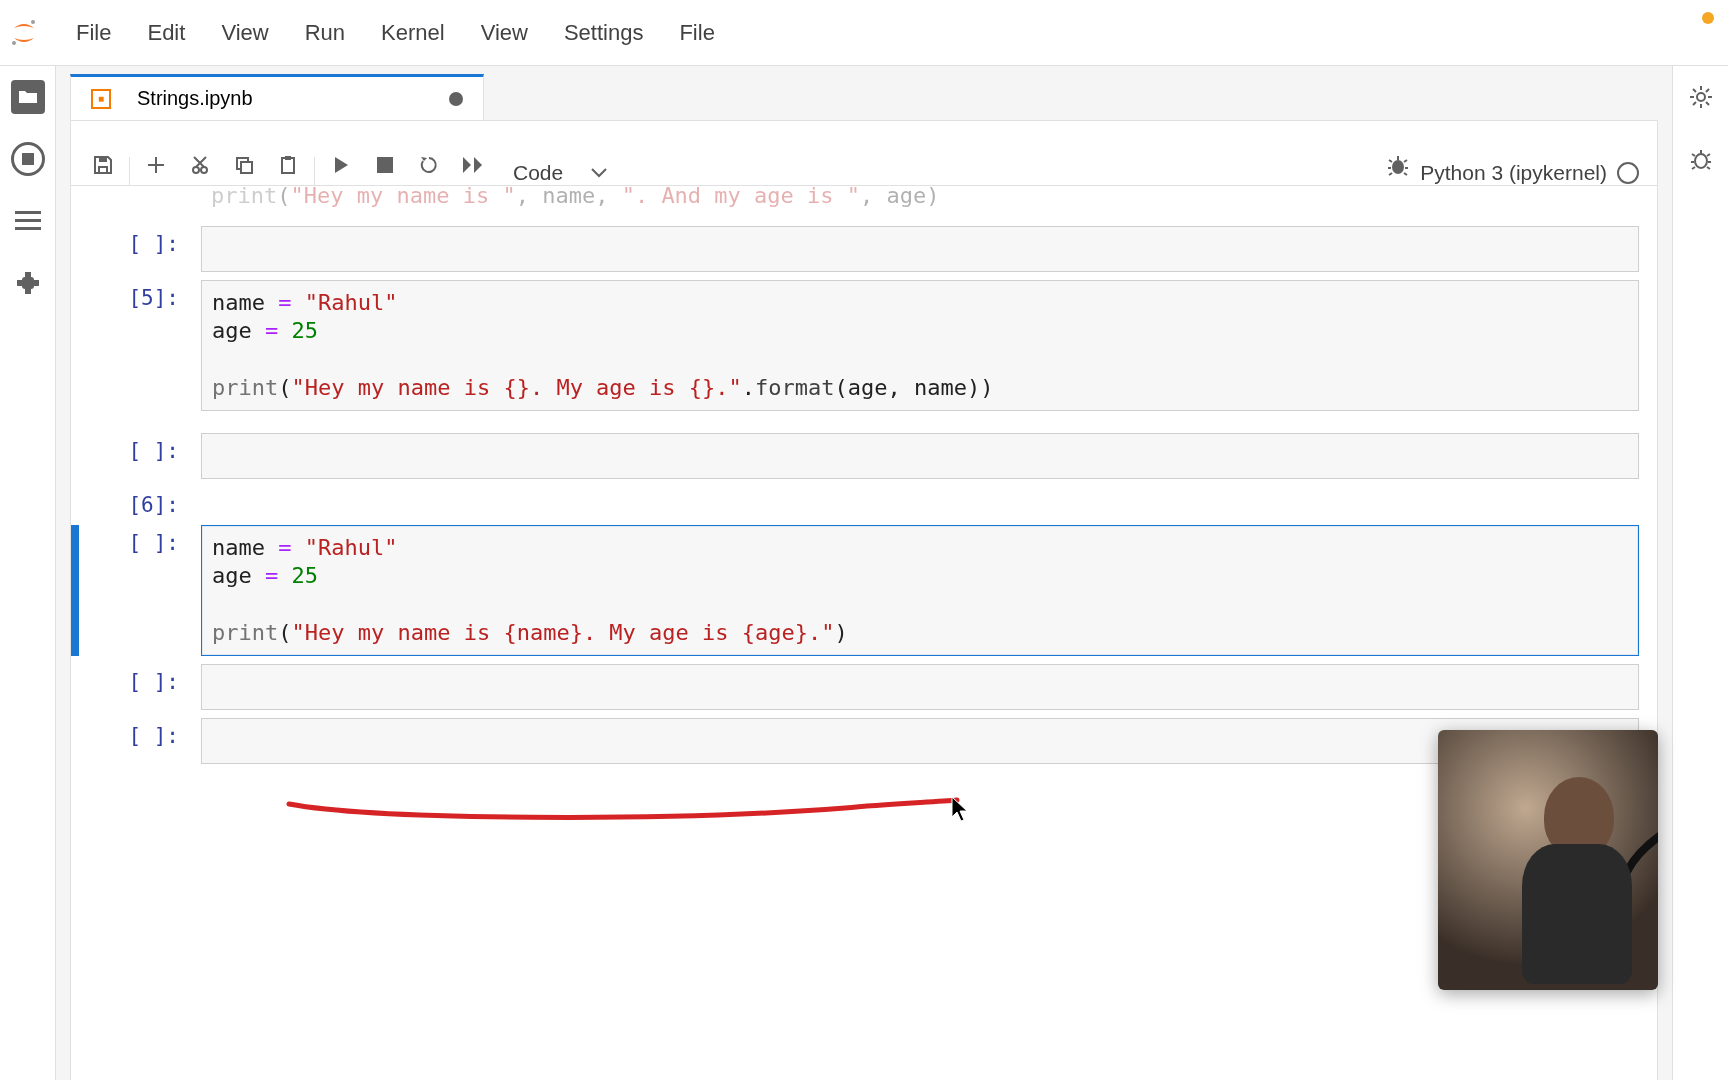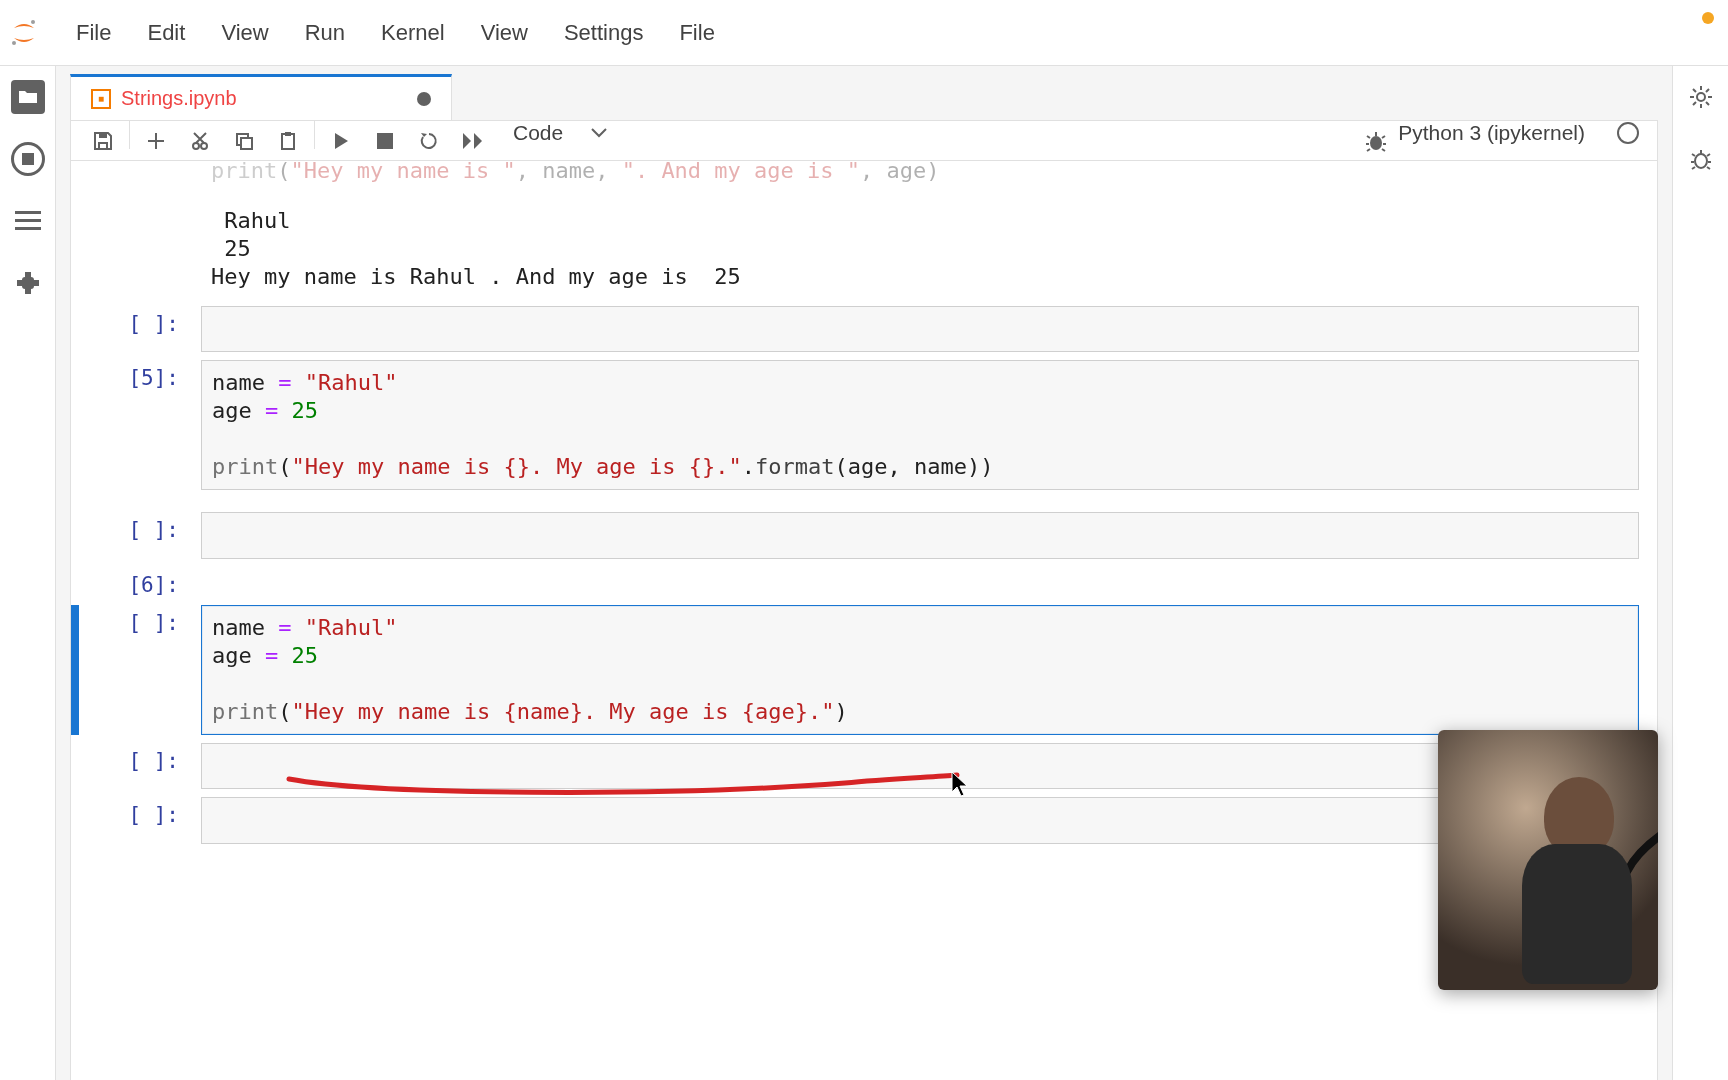--- a/index.html
+++ b/index.html
@@ -22,32 +22,32 @@
   .act-icon.circle::after { content: ""; position: absolute; width: 12px; height: 12px; background: #616161; top: 50%; left: 50%; transform: translate(-50%, -50%); }
   
   
   .rightbar { width: 56px; background: #fff; border-left: 1px solid #e0e0e0; display: flex; flex-direction: column; align-items: center; padding-top: 14px; gap: 28px; }
   
   
   .center { flex: 1; display: flex; flex-direction: column; background: #f5f5f5; padding: 0 14px 0 14px; min-width: 0; }
   
   
   .tab-strip { height: 54px; display: flex; align-items: flex-end; padding-top: 8px; }
-  .tab { background: #fff; border: 1px solid #e0e0e0; border-bottom: none; border-top: 3px solid #1976d2; padding: 10px 20px; display: flex; align-items: center; gap: 10px; font-size: 20px; color: #ef4444; height: 46px; }
+  .tab { background: #fff; border: 1px solid #e0e0e0; border-bottom: none; border-top: 3px solid #1976d2; padding: 10px 20px; display: flex; align-items: center; gap: 26px; font-size: 20px; color: #000000; height: 46px; }
   .tab .nb-icon { width: 20px; height: 20px; border: 2px solid #f57c00; display: flex; align-items: center; justify-content: center; }
   .tab .nb-icon::after { content:"■"; color:#f57c00; font-size: 10px; }
   .tab .dirty { width: 14px; height: 14px; border-radius: 50%; background: #616161; margin-left: 170px; }
   
   
-  .nb-toolbar { background: #fff; border: 1px solid #e0e0e0; height: 41px; display: flex; align-items: flex-start; padding: 0 10px; gap: 0; }
+  .nb-toolbar { background: #fff; border: 1px solid #e0e0e0; height: 66px; display: flex; align-items: flex-end; padding: 0 10px; gap: 0; }
   .tbtn { width: 44px; height: 40px; display: flex; align-items: center; justify-content: center; color: #616161; cursor: pointer; font-size: 20px; }
   .tsep { width: 1px; height: 28px; background: #e0e0e0; margin: 0 4px; }
   .celltype { display: flex; align-items: center; gap: 28px; font-size: 21px; color: #424242; margin-left: 18px; cursor: pointer; }
   .spacer { flex: 1; }
-  .kernel-area { display: flex; align-items: center; gap: 32px; font-size: 21px; color: #424242; margin-right: 8px; }
+  .kernel-area { display: flex; align-items: center; gap: 10px; font-size: 21px; color: #424242; margin-right: 8px; }
   .kernel-ind { width: 22px; height: 22px; border: 2px solid #616161; border-radius: 50%; }
   
   
   .nb-body { flex: 1; background: #fff; border: 1px solid #e0e0e0; border-top: none; overflow: hidden; position: relative; }
   .nb-scroll { position: absolute; inset: 0; overflow-y: auto; }
   
   .cell { display: flex; padding: 4px 18px 4px 0; }
   .gutter { width: 130px; flex-shrink: 0; display: flex; }
   .exec-bar { width: 8px; background: transparent; margin-right: 10px; }
   .cell.active .exec-bar { background: #1976d2; }
@@ -222,31 +222,20 @@
               <div class="exec-bar"></div>
               <div class="prompt"></div>
             </div>
             <div class="cell-main">
               <div class="code-input" style="border: none; background: transparent; padding-top: 0px;"><span class="tok-builtin faded">print</span><span class="faded">(</span><span class="tok-str faded">"Hey my name is "</span><span class="faded">, </span><span class="tok-name faded">name</span><span class="faded">, </span><span class="tok-str faded">". And my age is "</span><span class="faded">, </span><span class="tok-name faded">age</span><span class="faded">)</span></div>
             </div>
           </div>
           <div class="cell">
             <div class="gutter">
               <div class="exec-bar"></div>
-              <div class="prompt"></div>
-            </div>
-            <div class="cell-main">
-              <div class="code-output"> Rahul
- 25
-Hey my name is Rahul . And my age is  25</div>
-            </div>
-          </div>
-          <div class="cell">
-            <div class="gutter">
-              <div class="exec-bar"></div>
               <div class="prompt">[ ]:</div>
             </div>
             <div class="cell-main">
               <div class="code-input" style="min-height: 34px;">&nbsp;</div>
             </div>
           </div>
           <div class="cell">
             <div class="gutter">
               <div class="exec-bar"></div>
               <div class="prompt">[5]:</div>

